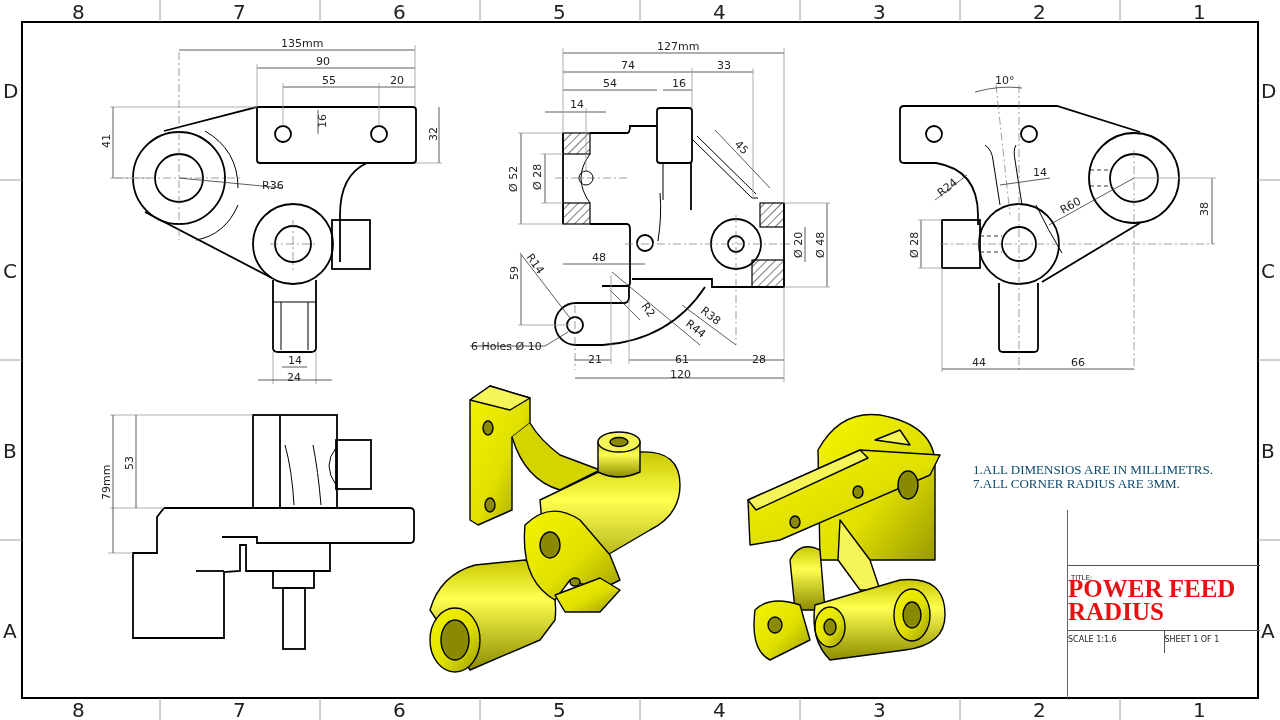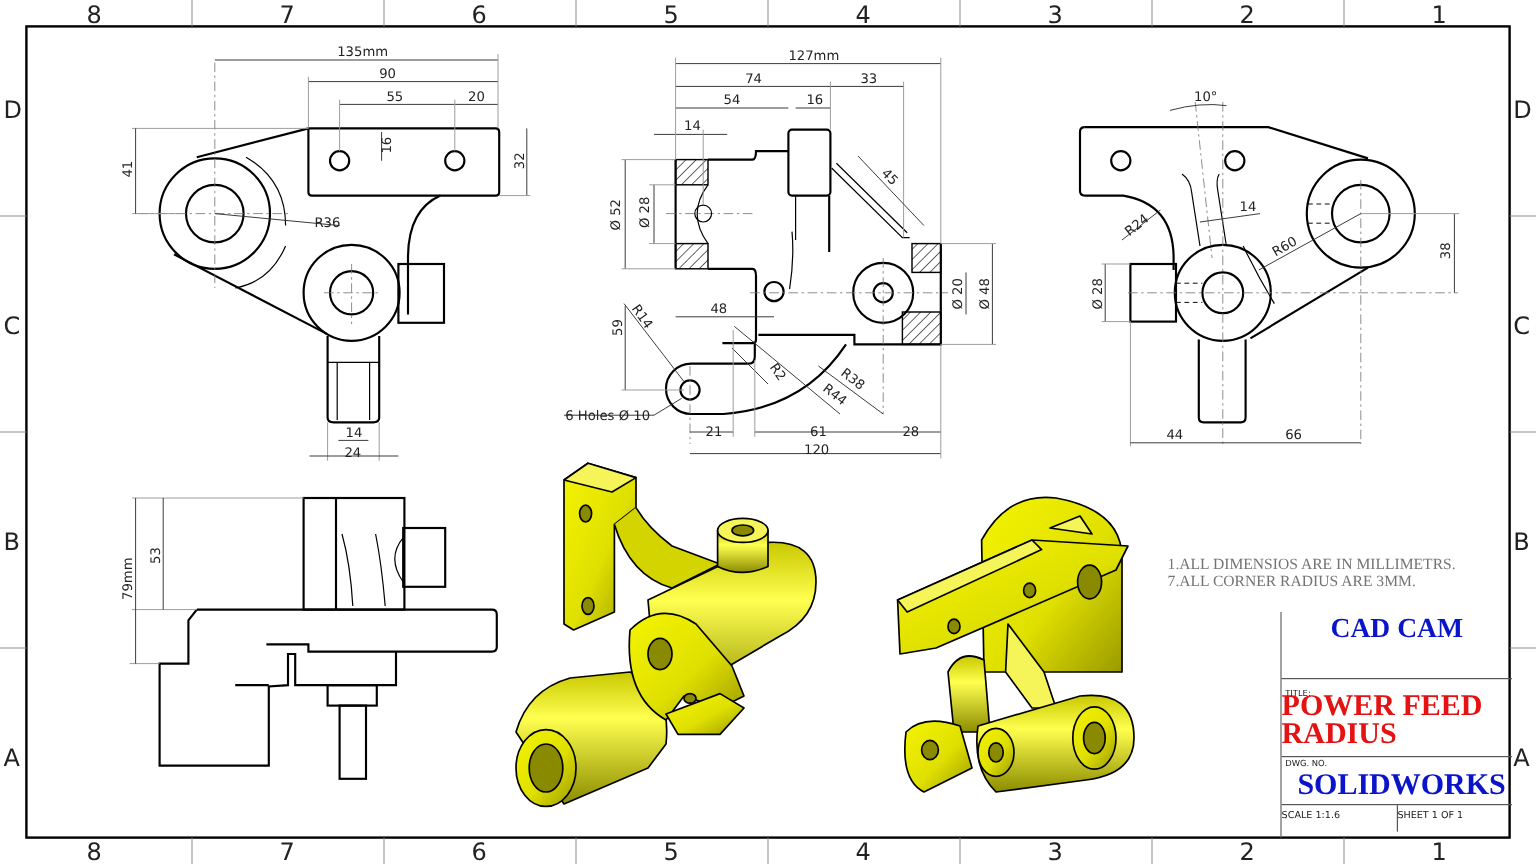--- a/index.html
+++ b/index.html
@@ -7,21 +7,21 @@
   svg{position:absolute;left:0;top:0;}
   .zone{font-family:"DejaVu Sans",sans-serif;font-size:20px;fill:#222;}
   .dim{font-family:"DejaVu Sans",sans-serif;font-size:11px;fill:#222;}
   .ln{stroke:#000;stroke-width:1.8;fill:none;}
   .th{stroke:#000;stroke-width:1;fill:none;}
   .dl{stroke:#333;stroke-width:0.8;fill:none;}
   .ext{stroke:#999;stroke-width:0.8;fill:none;}
   .cl{stroke:#777;stroke-width:0.7;fill:none;stroke-dasharray:8 3 2 3;}
   .hid{stroke:#000;stroke-width:0.8;fill:none;stroke-dasharray:4 3;}
   .hatch{fill:url(#hatch);stroke:#000;stroke-width:1.2;}
-  .notes{position:absolute;left:973px;top:463px;font-family:"Liberation Serif",serif;font-size:13px;line-height:14px;color:#737373;}
+  .notes{position:absolute;left:973px;top:463px;font-family:"Liberation Serif",serif;font-size:13px;line-height:14px;color:#0c4a6e;}
   .tb{position:absolute;left:1067px;top:510px;width:192px;height:188px;border-left:1.5px solid #666;}
   .tb-row{border-bottom:1px solid #555;position:relative;}
   .tb-brand{height:56px;text-align:center;font-family:"Liberation Serif",serif;font-weight:bold;font-size:23px;line-height:24px;color:#0a14c8;padding-top:2px;box-sizing:border-box;}
   .tb-title{height:65px;text-align:left;font-family:"Liberation Serif",serif;font-weight:bold;font-size:25px;line-height:23px;color:#e41212;box-sizing:border-box;padding-top:3px;}
   .tb-lbl{position:absolute;left:3px;top:1px;font-size:7px;color:#222;font-family:"DejaVu Sans",sans-serif;font-weight:normal;}
   .tb-title .v{display:block;padding-top:8px;}
   .tb-dwg{height:40px;text-align:center;font-family:"Liberation Serif",serif;font-weight:bold;font-size:25px;color:#0a14c8;box-sizing:border-box;}
   .tb-dwg .v{display:block;padding-top:10px;padding-left:8px;}
   .tb-meta{height:22px;display:flex;font-size:8px;color:#222;font-family:"DejaVu Sans",sans-serif;}
   .tb-meta div{flex:1;text-align:left;line-height:18px;}
@@ -357,28 +357,23 @@
   </g>
 </svg>
 
 <div class="notes">
   <div>1.ALL DIMENSIOS ARE IN MILLIMETRS.</div>
   <div>7.ALL CORNER RADIUS ARE 3MM.</div>
 </div>
 
 <div class="tb">
   <div class="tb-row tb-brand">
-    <div>CAD CAM</div>
   </div>
   <div class="tb-row tb-title">
     <span class="tb-lbl">TITLE:</span>
     <span class="v">POWER FEED</span>
     <span>RADIUS</span>
   </div>
-  <div class="tb-row tb-dwg">
-    <span class="tb-lbl">DWG.  NO.</span>
-    <span class="v">SOLIDWORKS</span>
-  </div>
   <div class="tb-meta">
     <div>SCALE 1:1.6</div>
     <div>SHEET 1 OF 1</div>
   </div>
 </div>
 
 </body></html>

